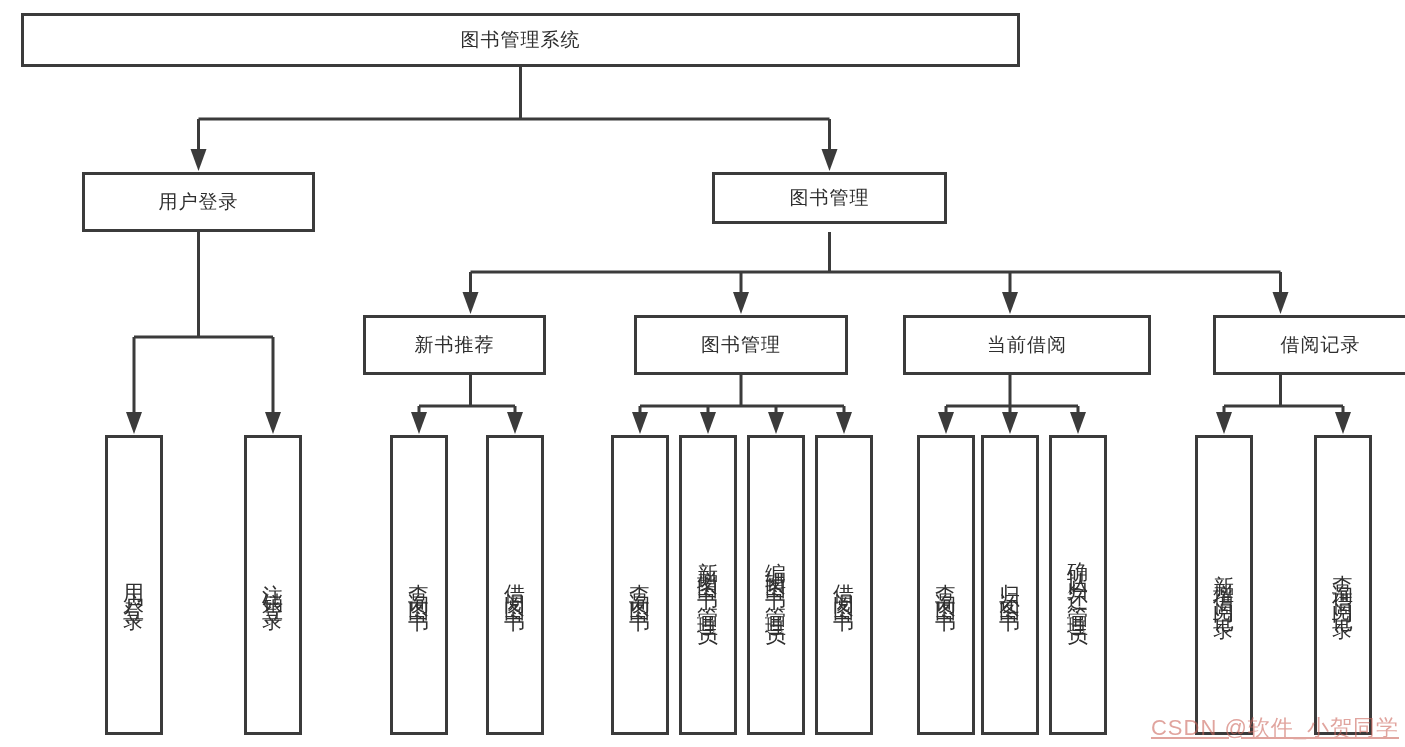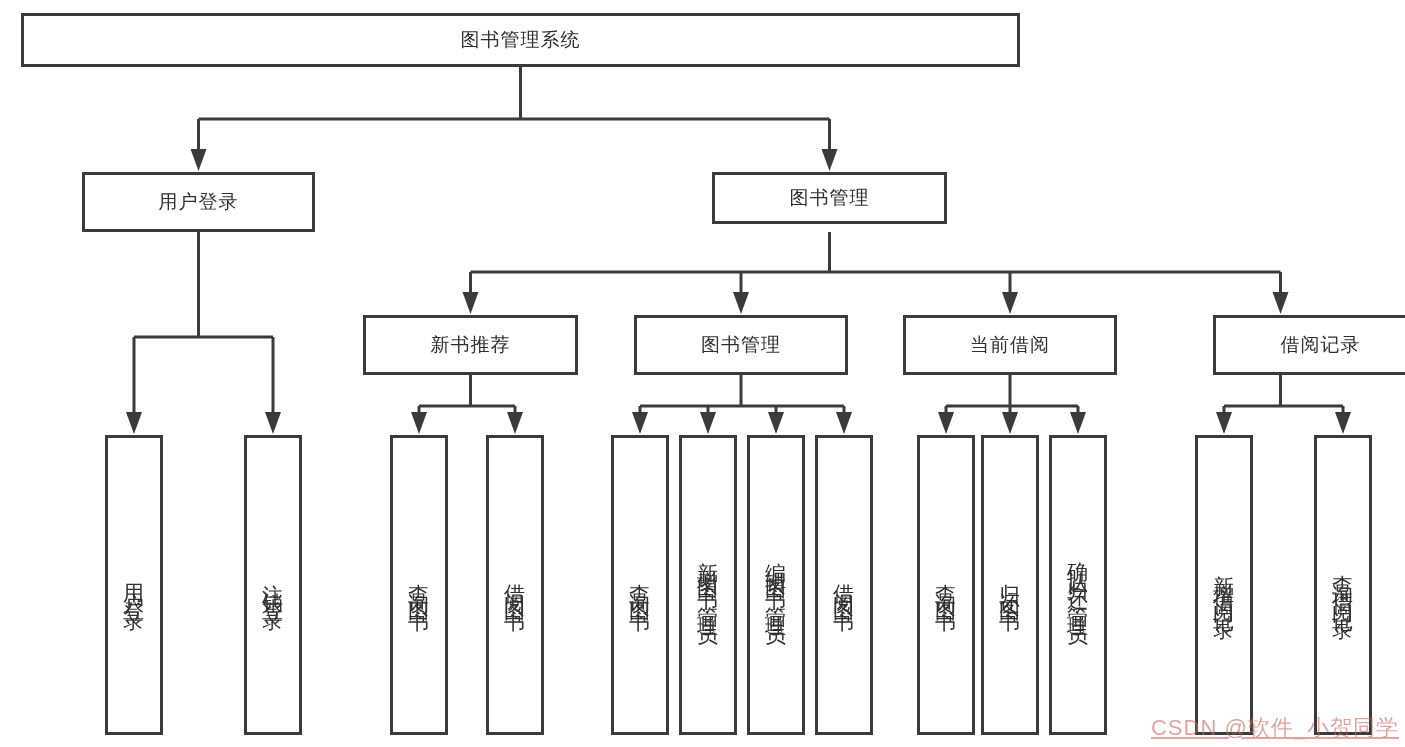--- a/index.html
+++ b/index.html
@@ -102,27 +102,27 @@
     <span class="label">图书管理系统</span>
   </div>
 
   <div class="node node-h" style="left:82px;top:172px;width:233px;height:60px">
     <span class="label">用户登录</span>
   </div>
   <div class="node node-h" style="left:712px;top:172px;width:235px;height:52px">
     <span class="label">图书管理</span>
   </div>
 
-  <div class="node node-h" style="left:363px;top:315px;width:215px;height:60px">
+  <div class="node node-h" style="left:363px;top:315px;width:183px;height:60px">
     <span class="label">新书推荐</span>
   </div>
   <div class="node node-h" style="left:634px;top:315px;width:214px;height:60px">
     <span class="label">图书管理</span>
   </div>
-  <div class="node node-h" style="left:903px;top:315px;width:214px;height:60px">
+  <div class="node node-h" style="left:903px;top:315px;width:248px;height:60px">
     <span class="label">当前借阅</span>
   </div>
   <div class="node node-h" style="left:1213px;top:315px;width:215px;height:60px">
     <span class="label">借阅记录</span>
   </div>
 
   <div class="node node-v" style="left:105px;top:435px;width:58px;height:300px">
     <span class="label">用户登录</span>
   </div>
   <div class="node node-v" style="left:244px;top:435px;width:58px;height:300px">

